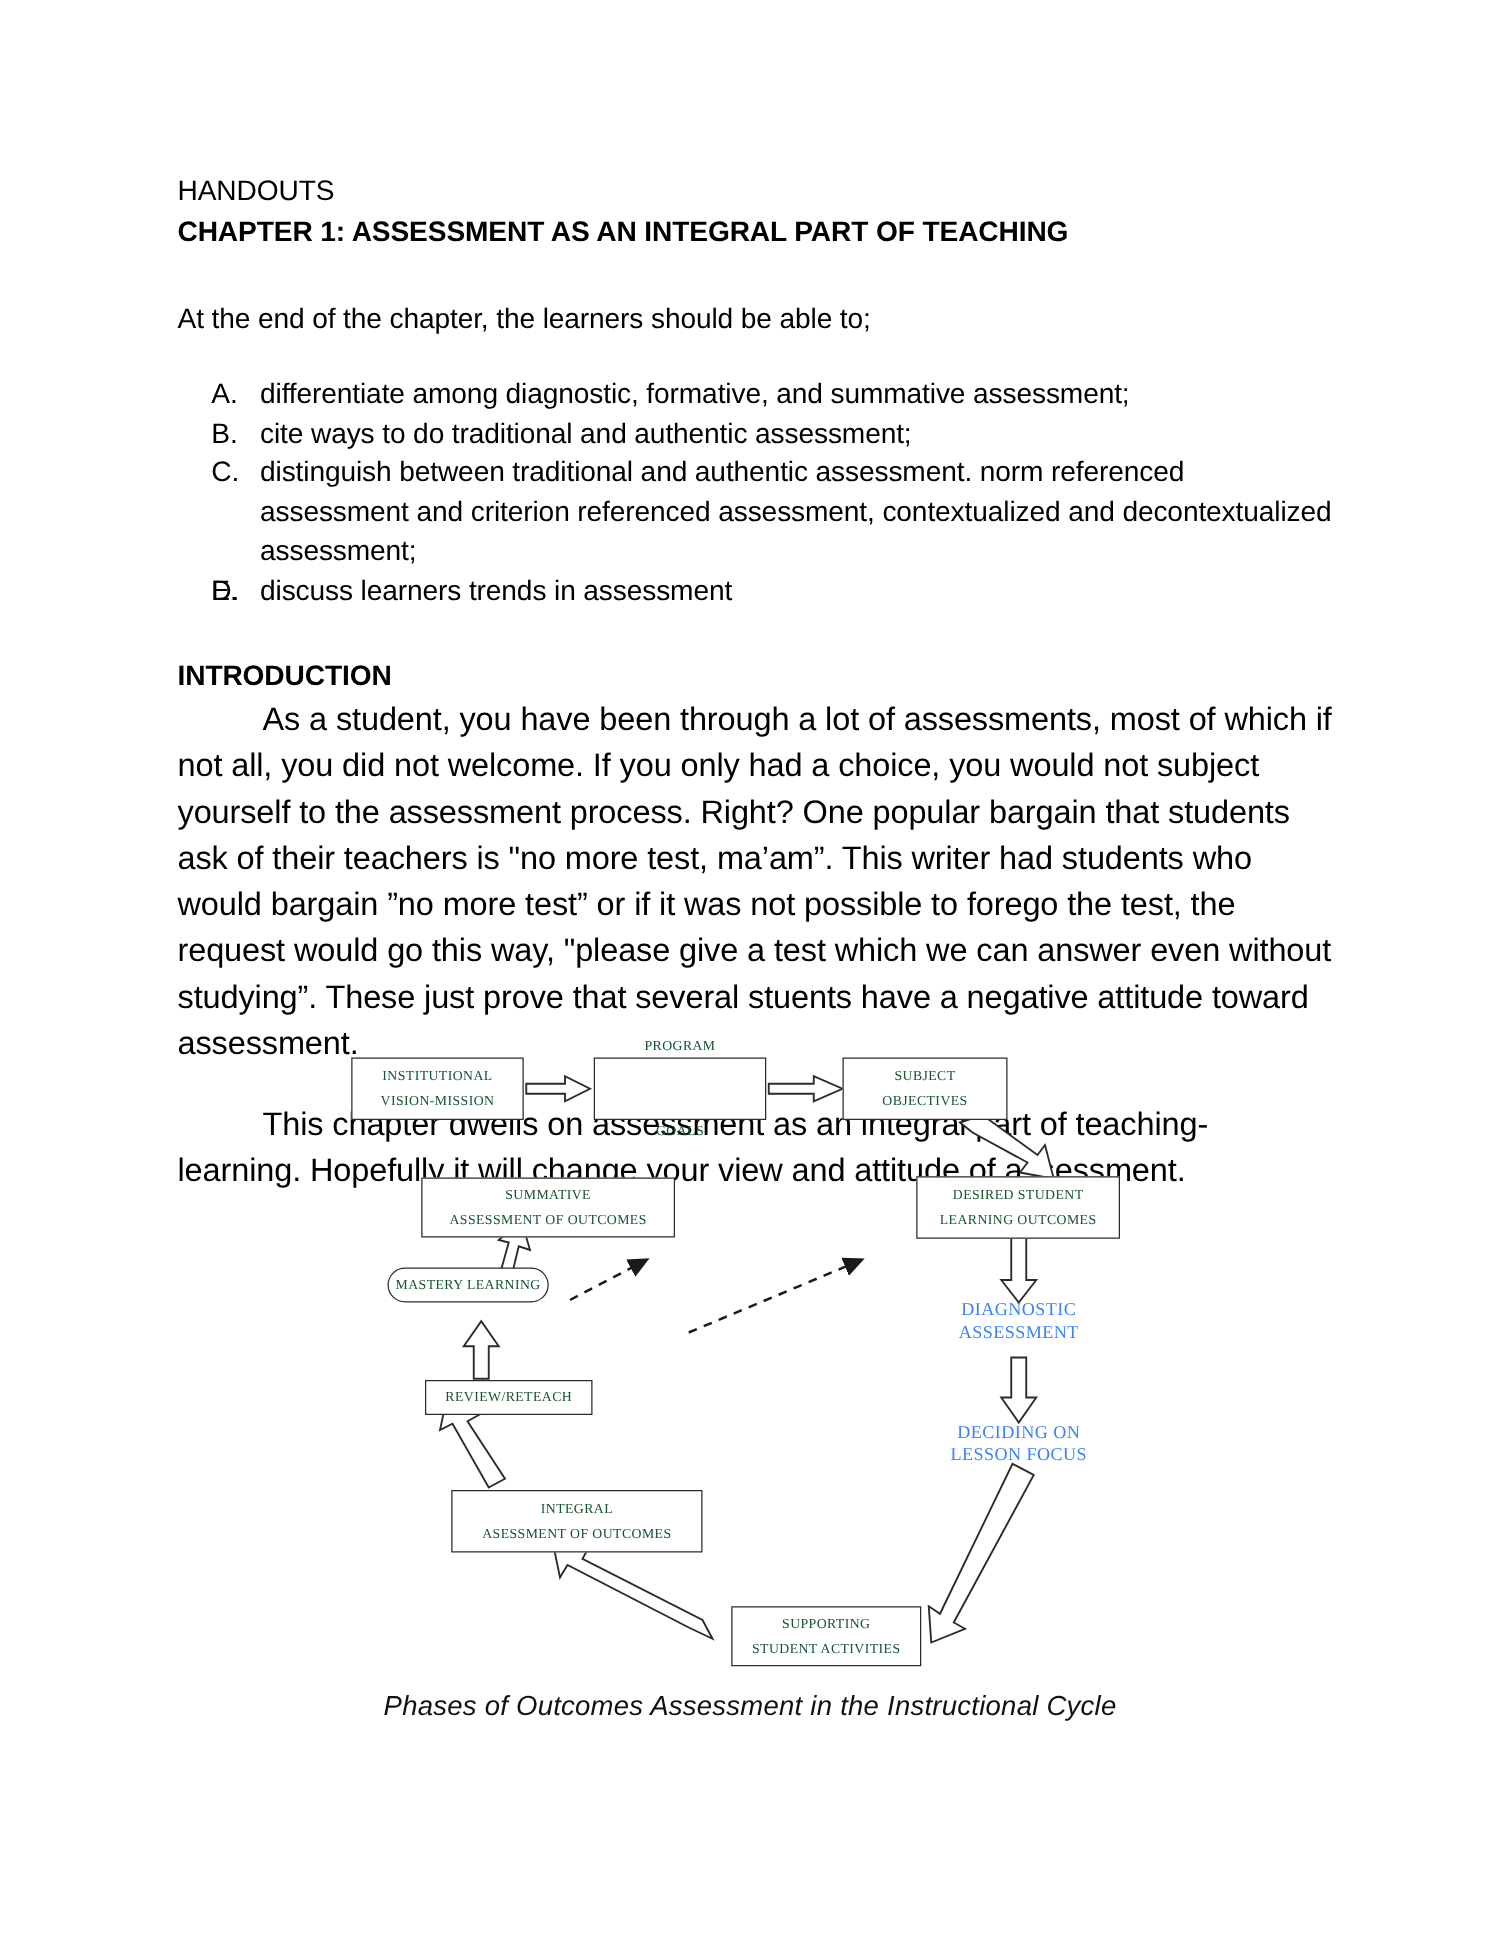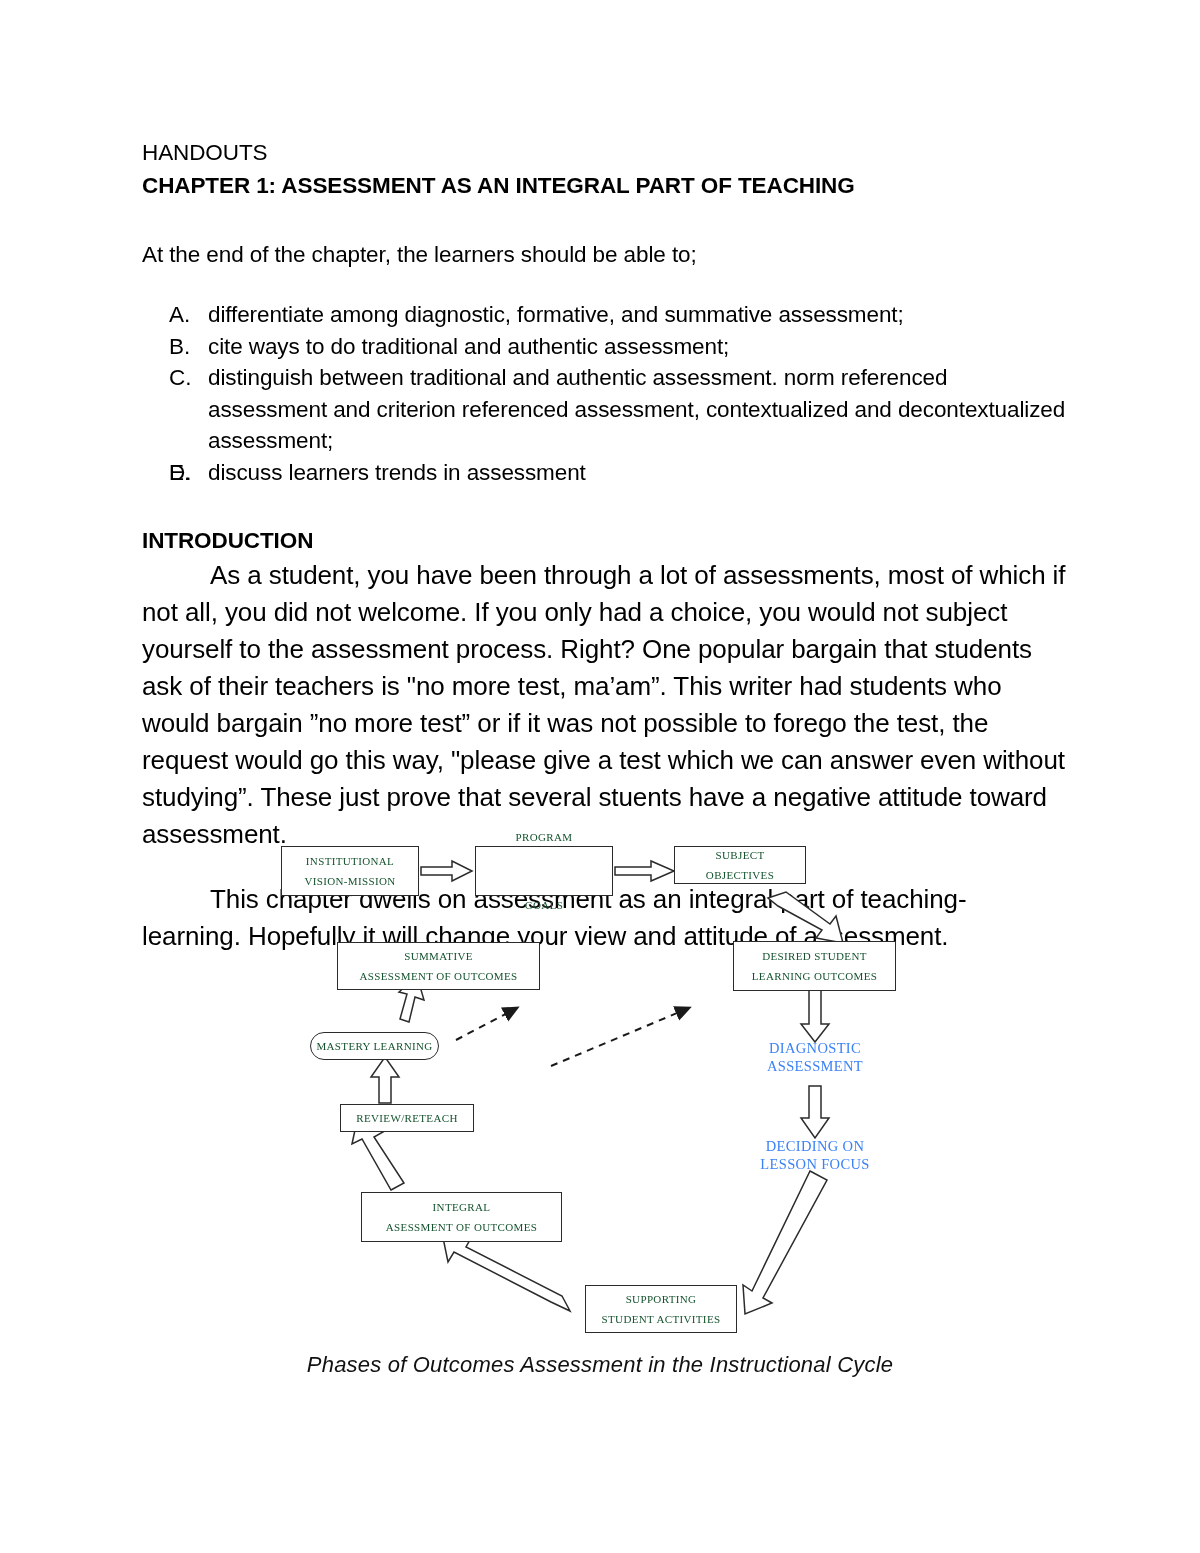--- a/index.html
+++ b/index.html
@@ -210,21 +210,21 @@
     <div class="dbox" style="left:281px; top:18px; width:138px; height:50px;">
       <span class="l1">INSTITUTIONAL</span>
       <span>VISION-MISSION</span>
     </div>
 
     <div class="dbox" style="left:475px; top:18px; width:138px; height:50px;gap:48px;">
       <span class="l1">PROGRAM</span>
       <span>GOALS</span>
     </div>
 
-    <div class="dbox" style="left:674px; top:18px; width:132px; height:38px;">
+    <div class="dbox" style="left:674px; top:18px; width:132px; height:50px;">
       <span class="l1">SUBJECT</span>
       <span>OBJECTIVES</span>
     </div>
 
     <div class="dbox" style="left:733px; top:113px; width:163px; height:50px;">
       <span class="l1">DESIRED STUDENT</span>
       <span>LEARNING OUTCOMES</span>
     </div>
 
     <div class="dlabel" style="left:735px; top:212px; width:160px;">
@@ -244,21 +244,21 @@
 
     <div class="dbox" style="left:361px; top:364px; width:201px; height:50px;">
       <span class="l1">INTEGRAL</span>
       <span>ASESSMENT OF OUTCOMES</span>
     </div>
 
     <div class="dbox single" style="left:340px; top:276px; width:134px; height:28px;">
       <span class="l1">REVIEW/RETEACH</span>
     </div>
 
-    <div class="dbox single" style="left:310px; top:204px; width:129px; height:28px;border-radius:14px;">
+    <div class="dbox single" style="left:310px; top:186px; width:129px; height:28px;border-radius:14px;">
       <span class="l1">MASTERY LEARNING</span>
     </div>
 
     <div class="dbox" style="left:337px; top:114px; width:203px; height:48px;">
       <span class="l1">SUMMATIVE</span>
       <span>ASSESSMENT OF OUTCOMES</span>
     </div>
 
   </div>
 

